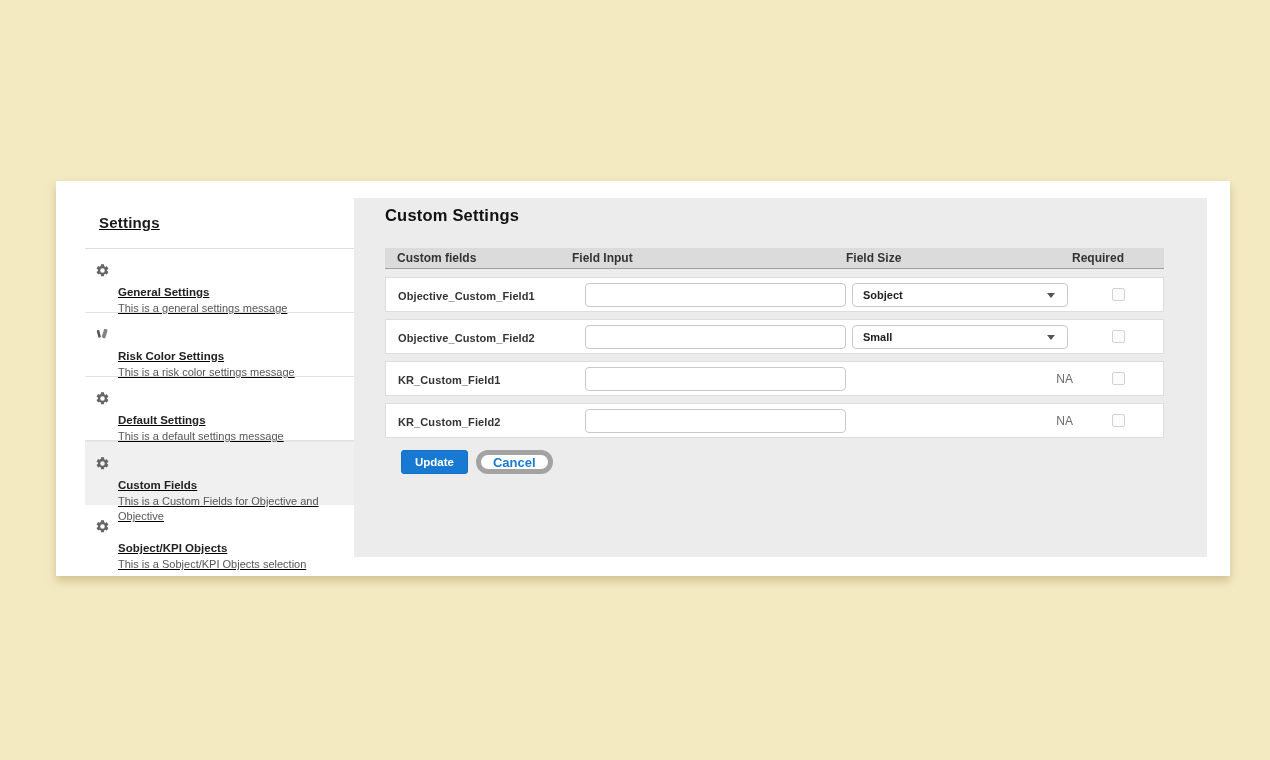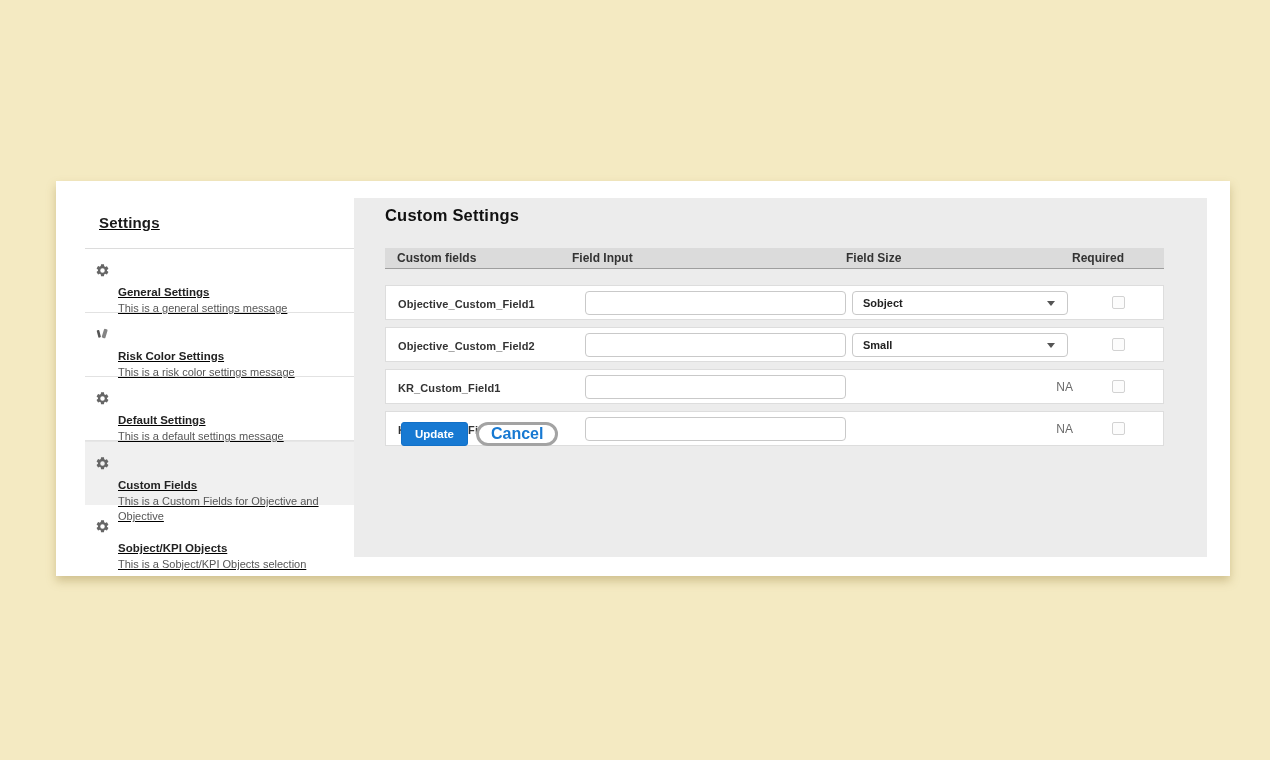--- a/index.html
+++ b/index.html
@@ -47,21 +47,21 @@
   .grid-cols { display:grid; grid-template-columns:187px 274px 226px 1fr; align-items:center; }
   .thead {
     height:21px; background:#dbdbdb; border-bottom:1px solid #9e9e9e;
   }
   .th { font-size:12px; font-weight:700; color:#333; text-align:left; }
   .th.first { text-align:left; padding-left:12px; }
   .trow {
     height:35px; background:#fff; border:1px solid #dddddd;
     margin-top:7px;
   }
-  .trow:first-child { margin-top:16px; }
+  .trow:first-child { margin-top:8px; }
   .fname { padding-left:12px; font-size:11px; font-weight:700; color:#333; letter-spacing:.1px; }
   .tinput {
     margin-left:12px; width:calc(100% - 13px); height:24px;
     border:1px solid #c9c9c9; border-radius:4px; background:#fff;
     font:11px "Liberation Sans", sans-serif; padding:0 7px; outline:none;
   }
   .dropdown {
     margin:0 5px; height:24px; border:1px solid #c9c9c9; border-radius:4px;
     background:#fff; display:flex; align-items:center; position:relative; cursor:pointer;
   }
@@ -71,29 +71,29 @@
     border-left:4px solid transparent; border-right:4px solid transparent;
     border-top:5px solid #555;
   }
   .na { display:block; width:100%; text-align:right; font-size:12px; color:#6a6a6a; }
   .cell-center { display:flex; justify-content:center; align-items:center; height:100%; }
   .cb {
     width:13px; height:13px; border:1px solid #d2d2d2; border-radius:2px;
     background:#fcfcfc; cursor:pointer;
   }
   
-  .actions { position:absolute; left:47px; top:224px; display:flex; gap:8px; }
+  .actions { position:absolute; left:47px; top:252px; display:flex; gap:8px; }
   .btn { height:24px; cursor:pointer; font-family:"Liberation Sans", sans-serif; }
   .btn-primary {
     background:#1779d2; color:#fff; border:1px solid #1270c7; border-radius:3px;
     font-size:11.5px; font-weight:700; padding:0 13px;
   }
   .btn-secondary {
-    background:#fff; color:#1779d2; border:3px solid #a3a3a3; border-radius:12px;
-    font-size:16px; font-weight:700; padding:0 12px;
+    background:#fff; color:#1779d2; border:5px solid #a3a3a3; border-radius:12px;
+    font-size:13px; font-weight:700; padding:0 12px;
   }
 </style>
 </head>
 <body>
 
 <div class="card">
 
   <aside class="sidebar">
     <h1>Settings</h1>
     <div class="side-sep"></div>

